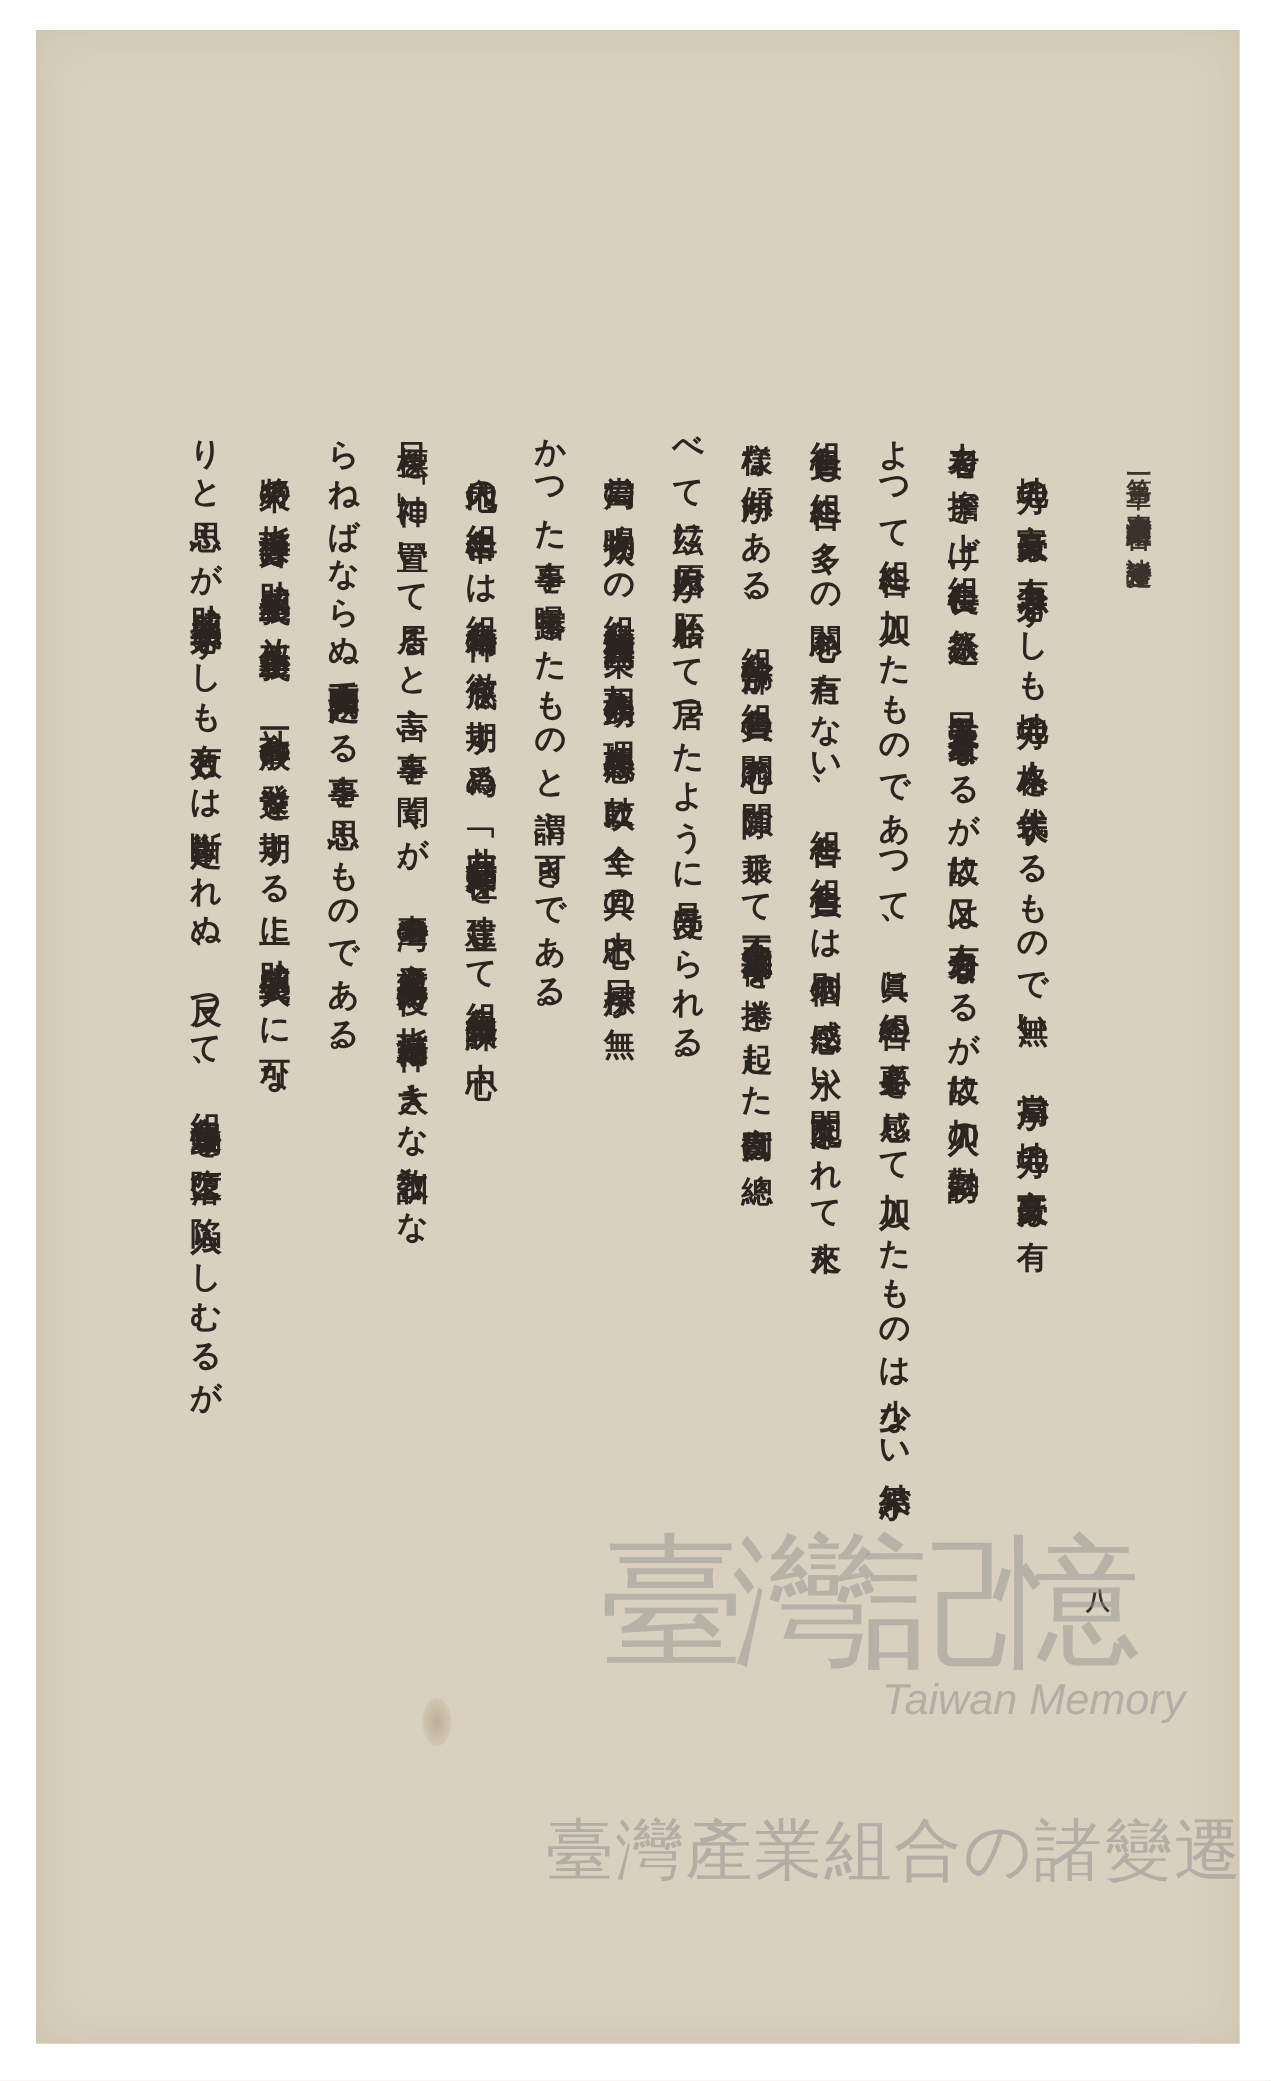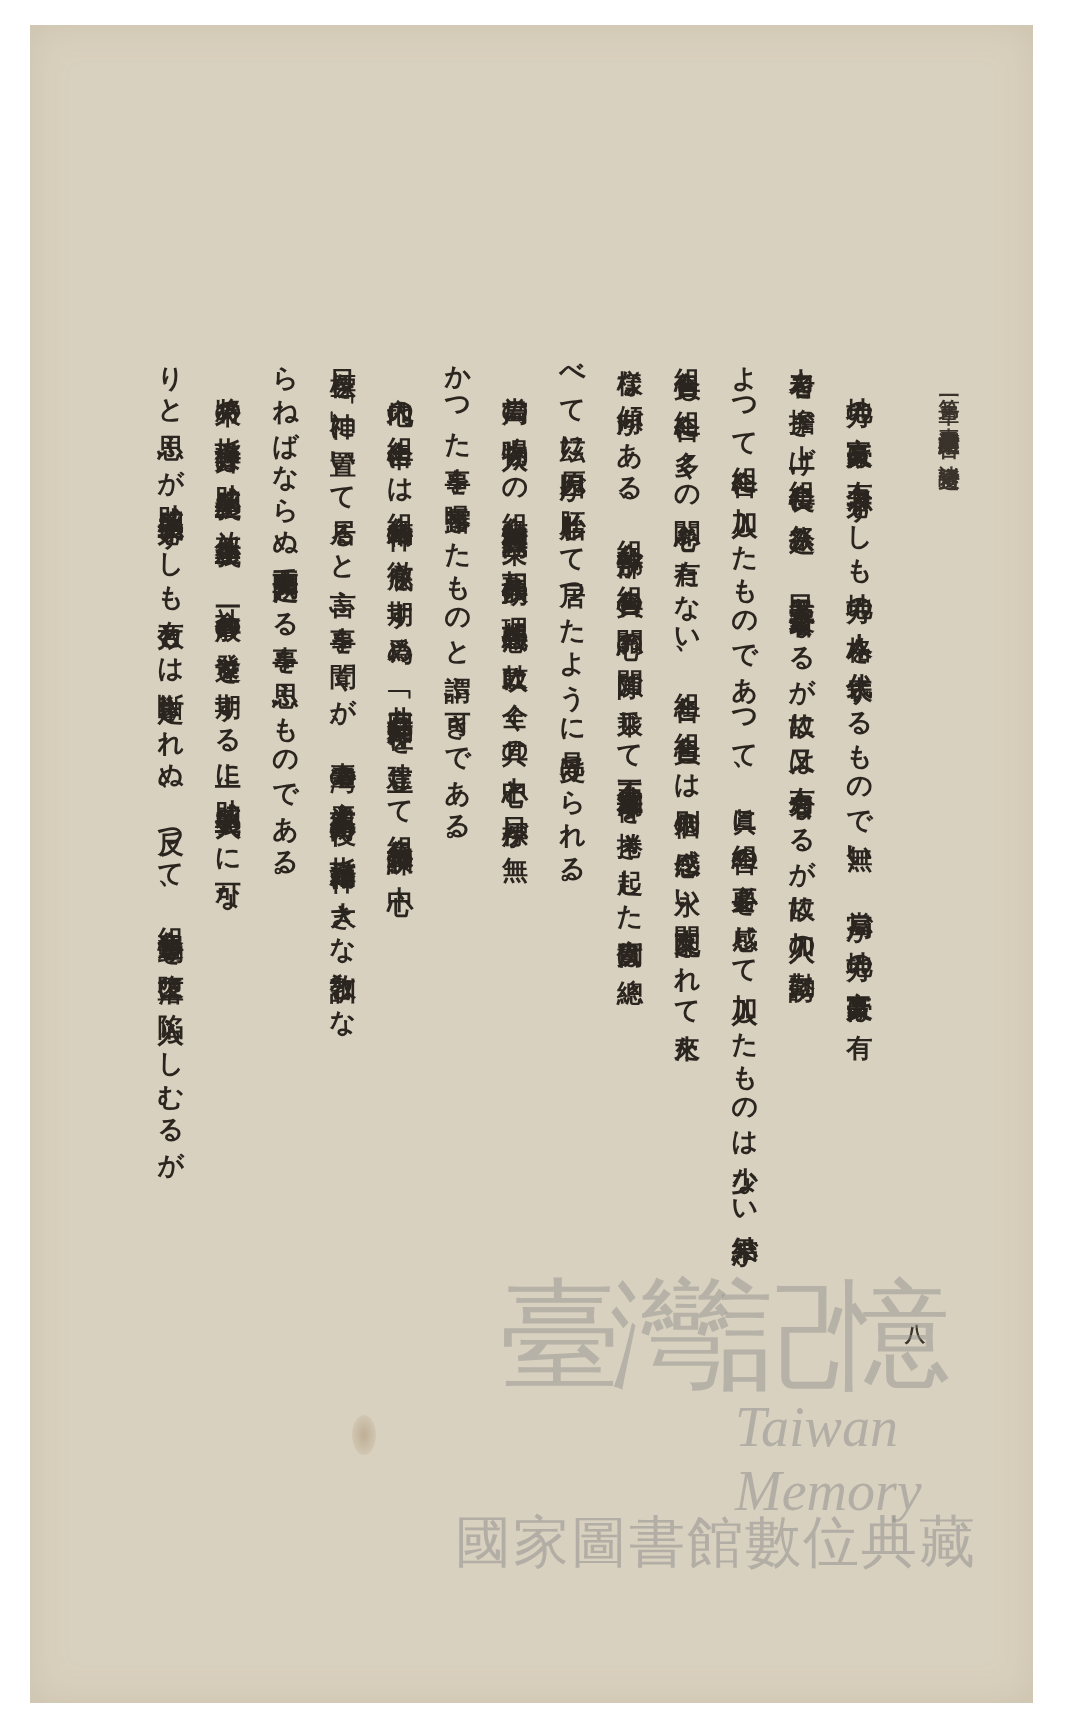--- a/index.html
+++ b/index.html
@@ -37,22 +37,22 @@
     position:absolute;
     font-size:20px; color:#3a332c; font-weight:bold;
   }
   .wm-big {
     position:absolute; left:500px; top:1255px;
     font-size:120px; color:rgba(140,140,140,0.45);
     font-family:"DejaVu Serif", serif; letter-spacing:-10px;
   }
   .wm-en {
     position:absolute; left:735px; top:1395px;
-    font-size:56px; color:rgba(140,140,140,0.5);
-    font-family:Liberation Serif, serif; font-style:italic;
+    font-size:36px; color:rgba(140,140,140,0.5);
+    font-family:Liberation Sans, sans-serif; font-style:italic;
   }
   .wm-cn {
     position:absolute; left:455px; top:1505px;
     font-size:56px; color:rgba(140,140,140,0.5);
     font-family:"DejaVu Sans", sans-serif; letter-spacing:2px;
   }
   .stain {
     position:absolute; left:322px; top:1390px; width:24px; height:40px;
     border-radius:50%; background:radial-gradient(rgba(140,110,70,0.35), rgba(140,110,70,0));
   }
@@ -78,13 +78,13 @@
       <div class="col" style="left: 243px; top: 323px;">らねばならぬ重要問題たる事を思ふものである。</div>
       <div class="col" style="left: 185.6px; top: 352.4px;">將來の指導方針は助成主義か放任主義か、社會一般の發達を期する上に助成主義大いに可な</div>
       <div class="col" style="left: 128.2px; top: 323px;">りと思ふが助成主義必ずしも有效とは斷定されぬ、反つて、組合運動を墮落に陷入らしむるが</div>
     </div>
 
   <div class="stain"></div>
 </div>
 
 <div class="wm-big">臺灣記憶</div>
 <div class="wm-en">Taiwan Memory</div>
-<div class="wm-cn">國家圖書館數位典藏</div>
+<div class="wm-cn">臺灣產業組合の諸變遷</div>
 
 </body></html>

